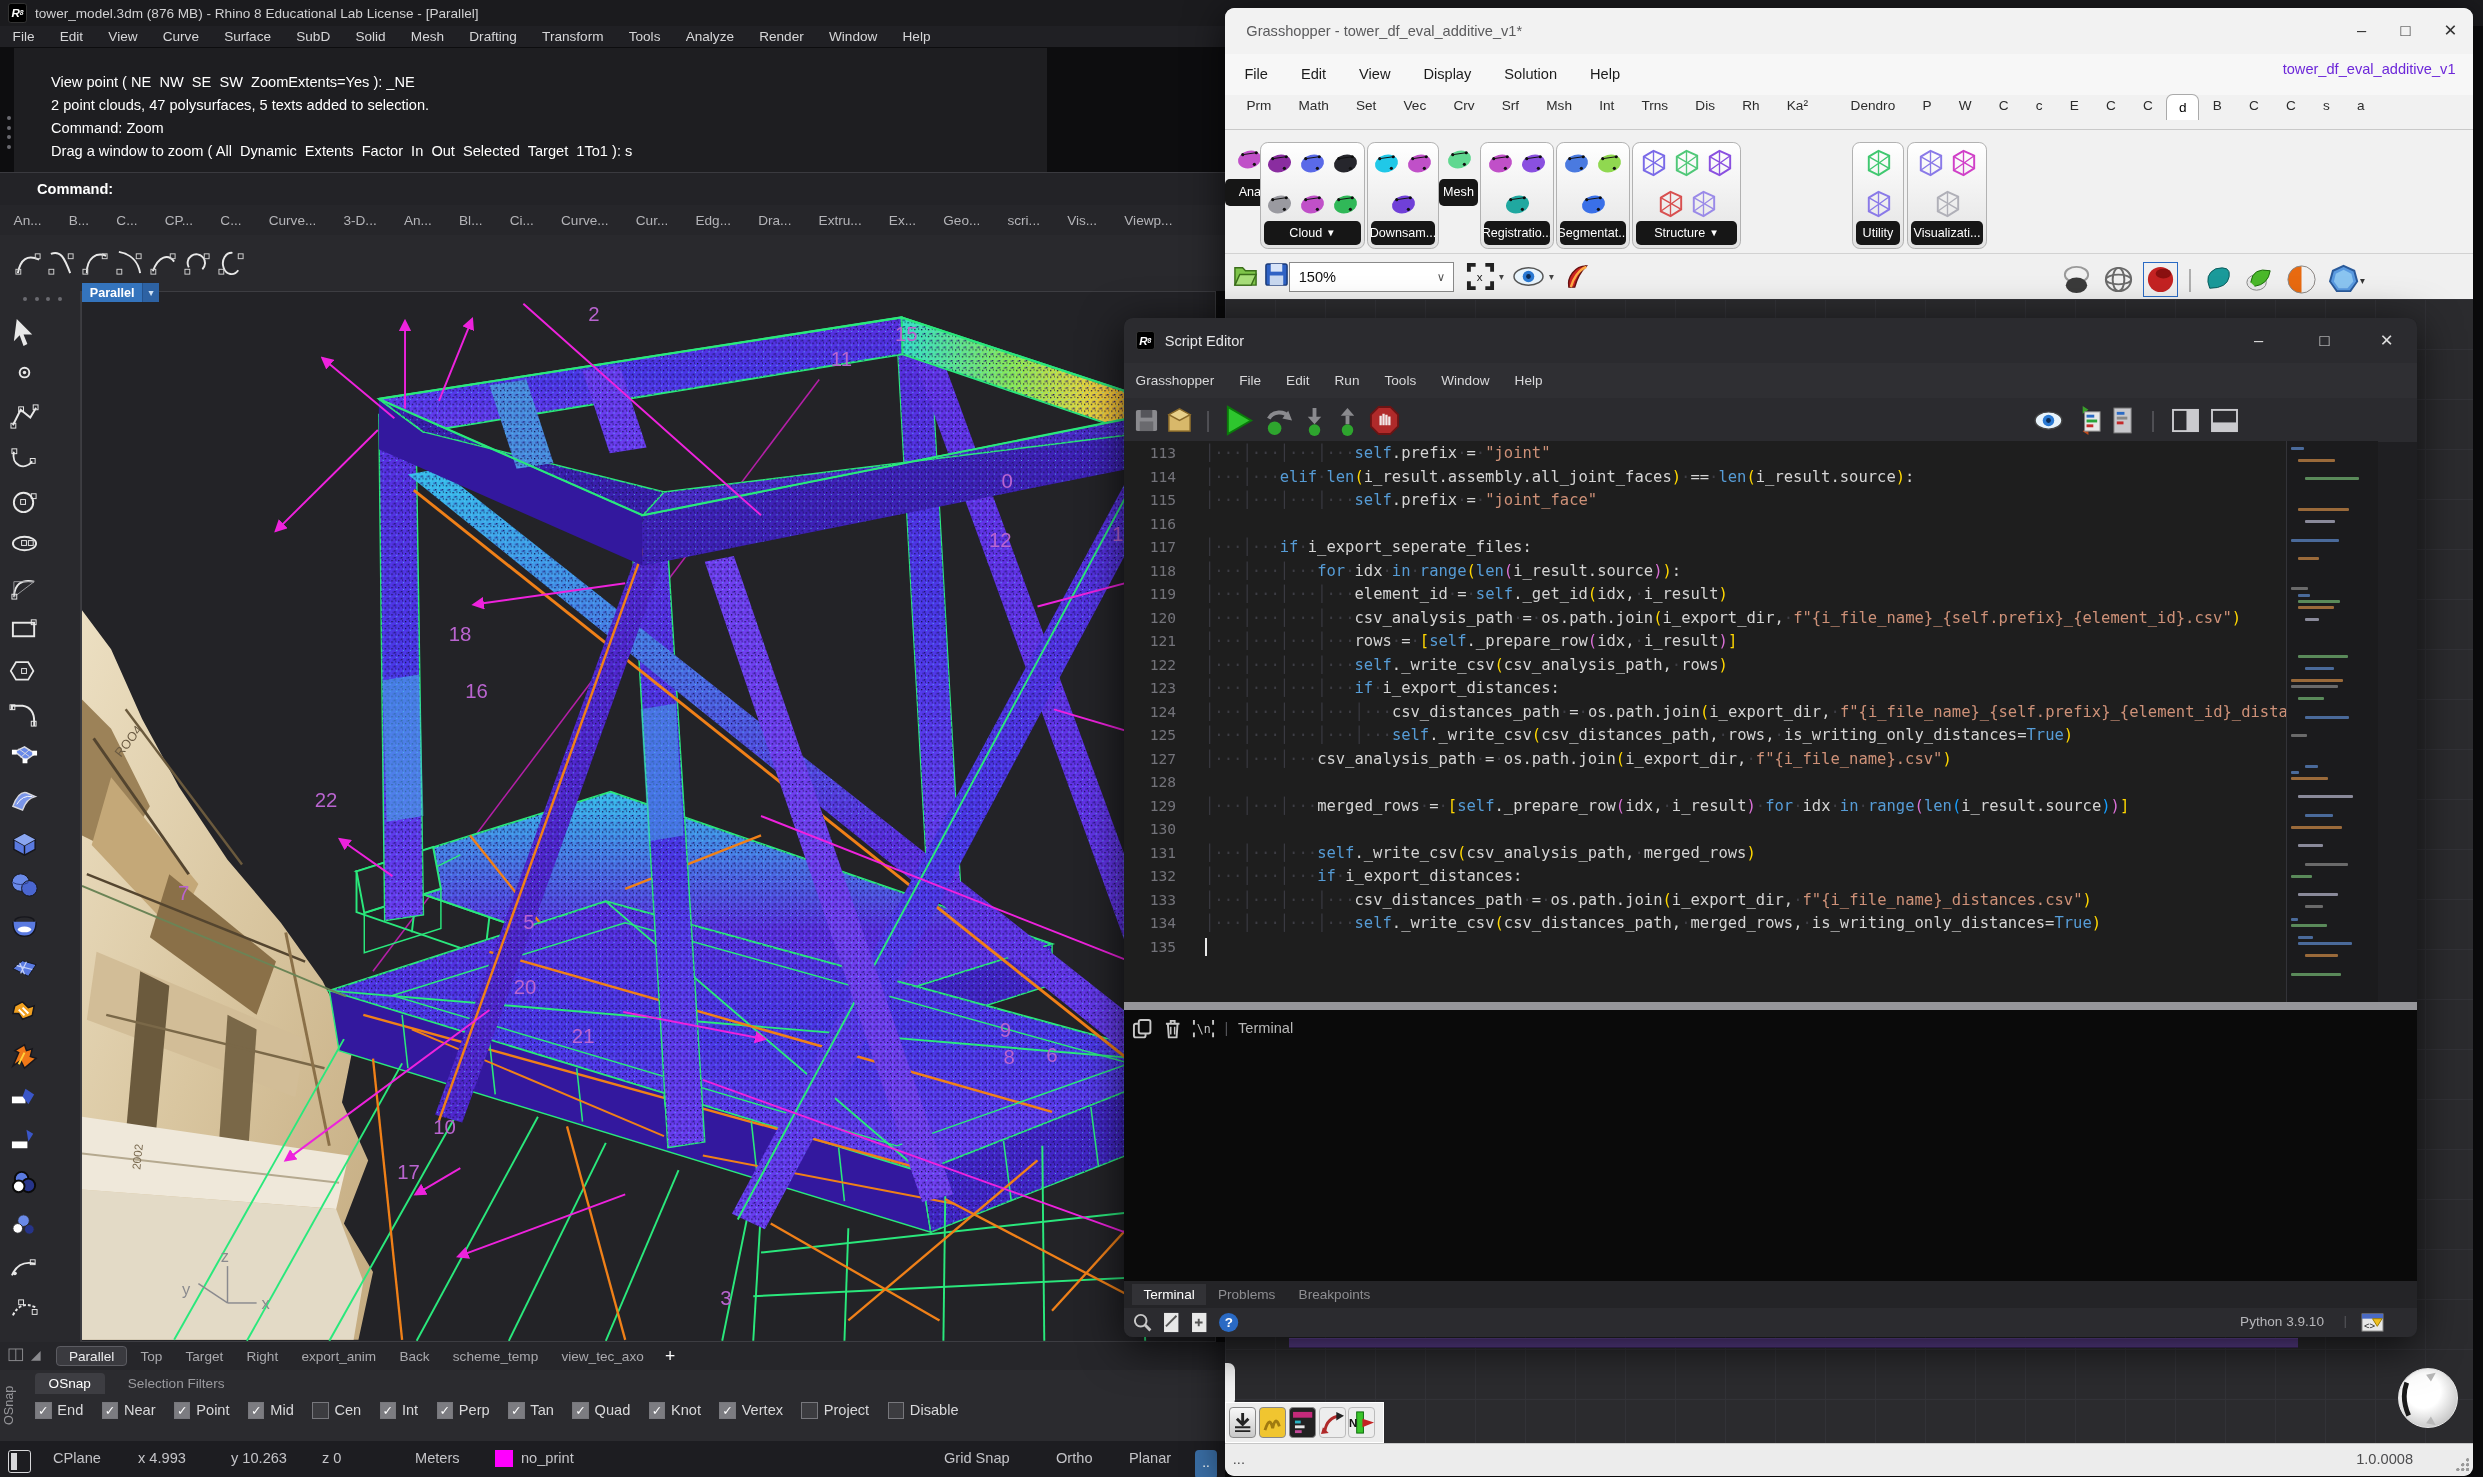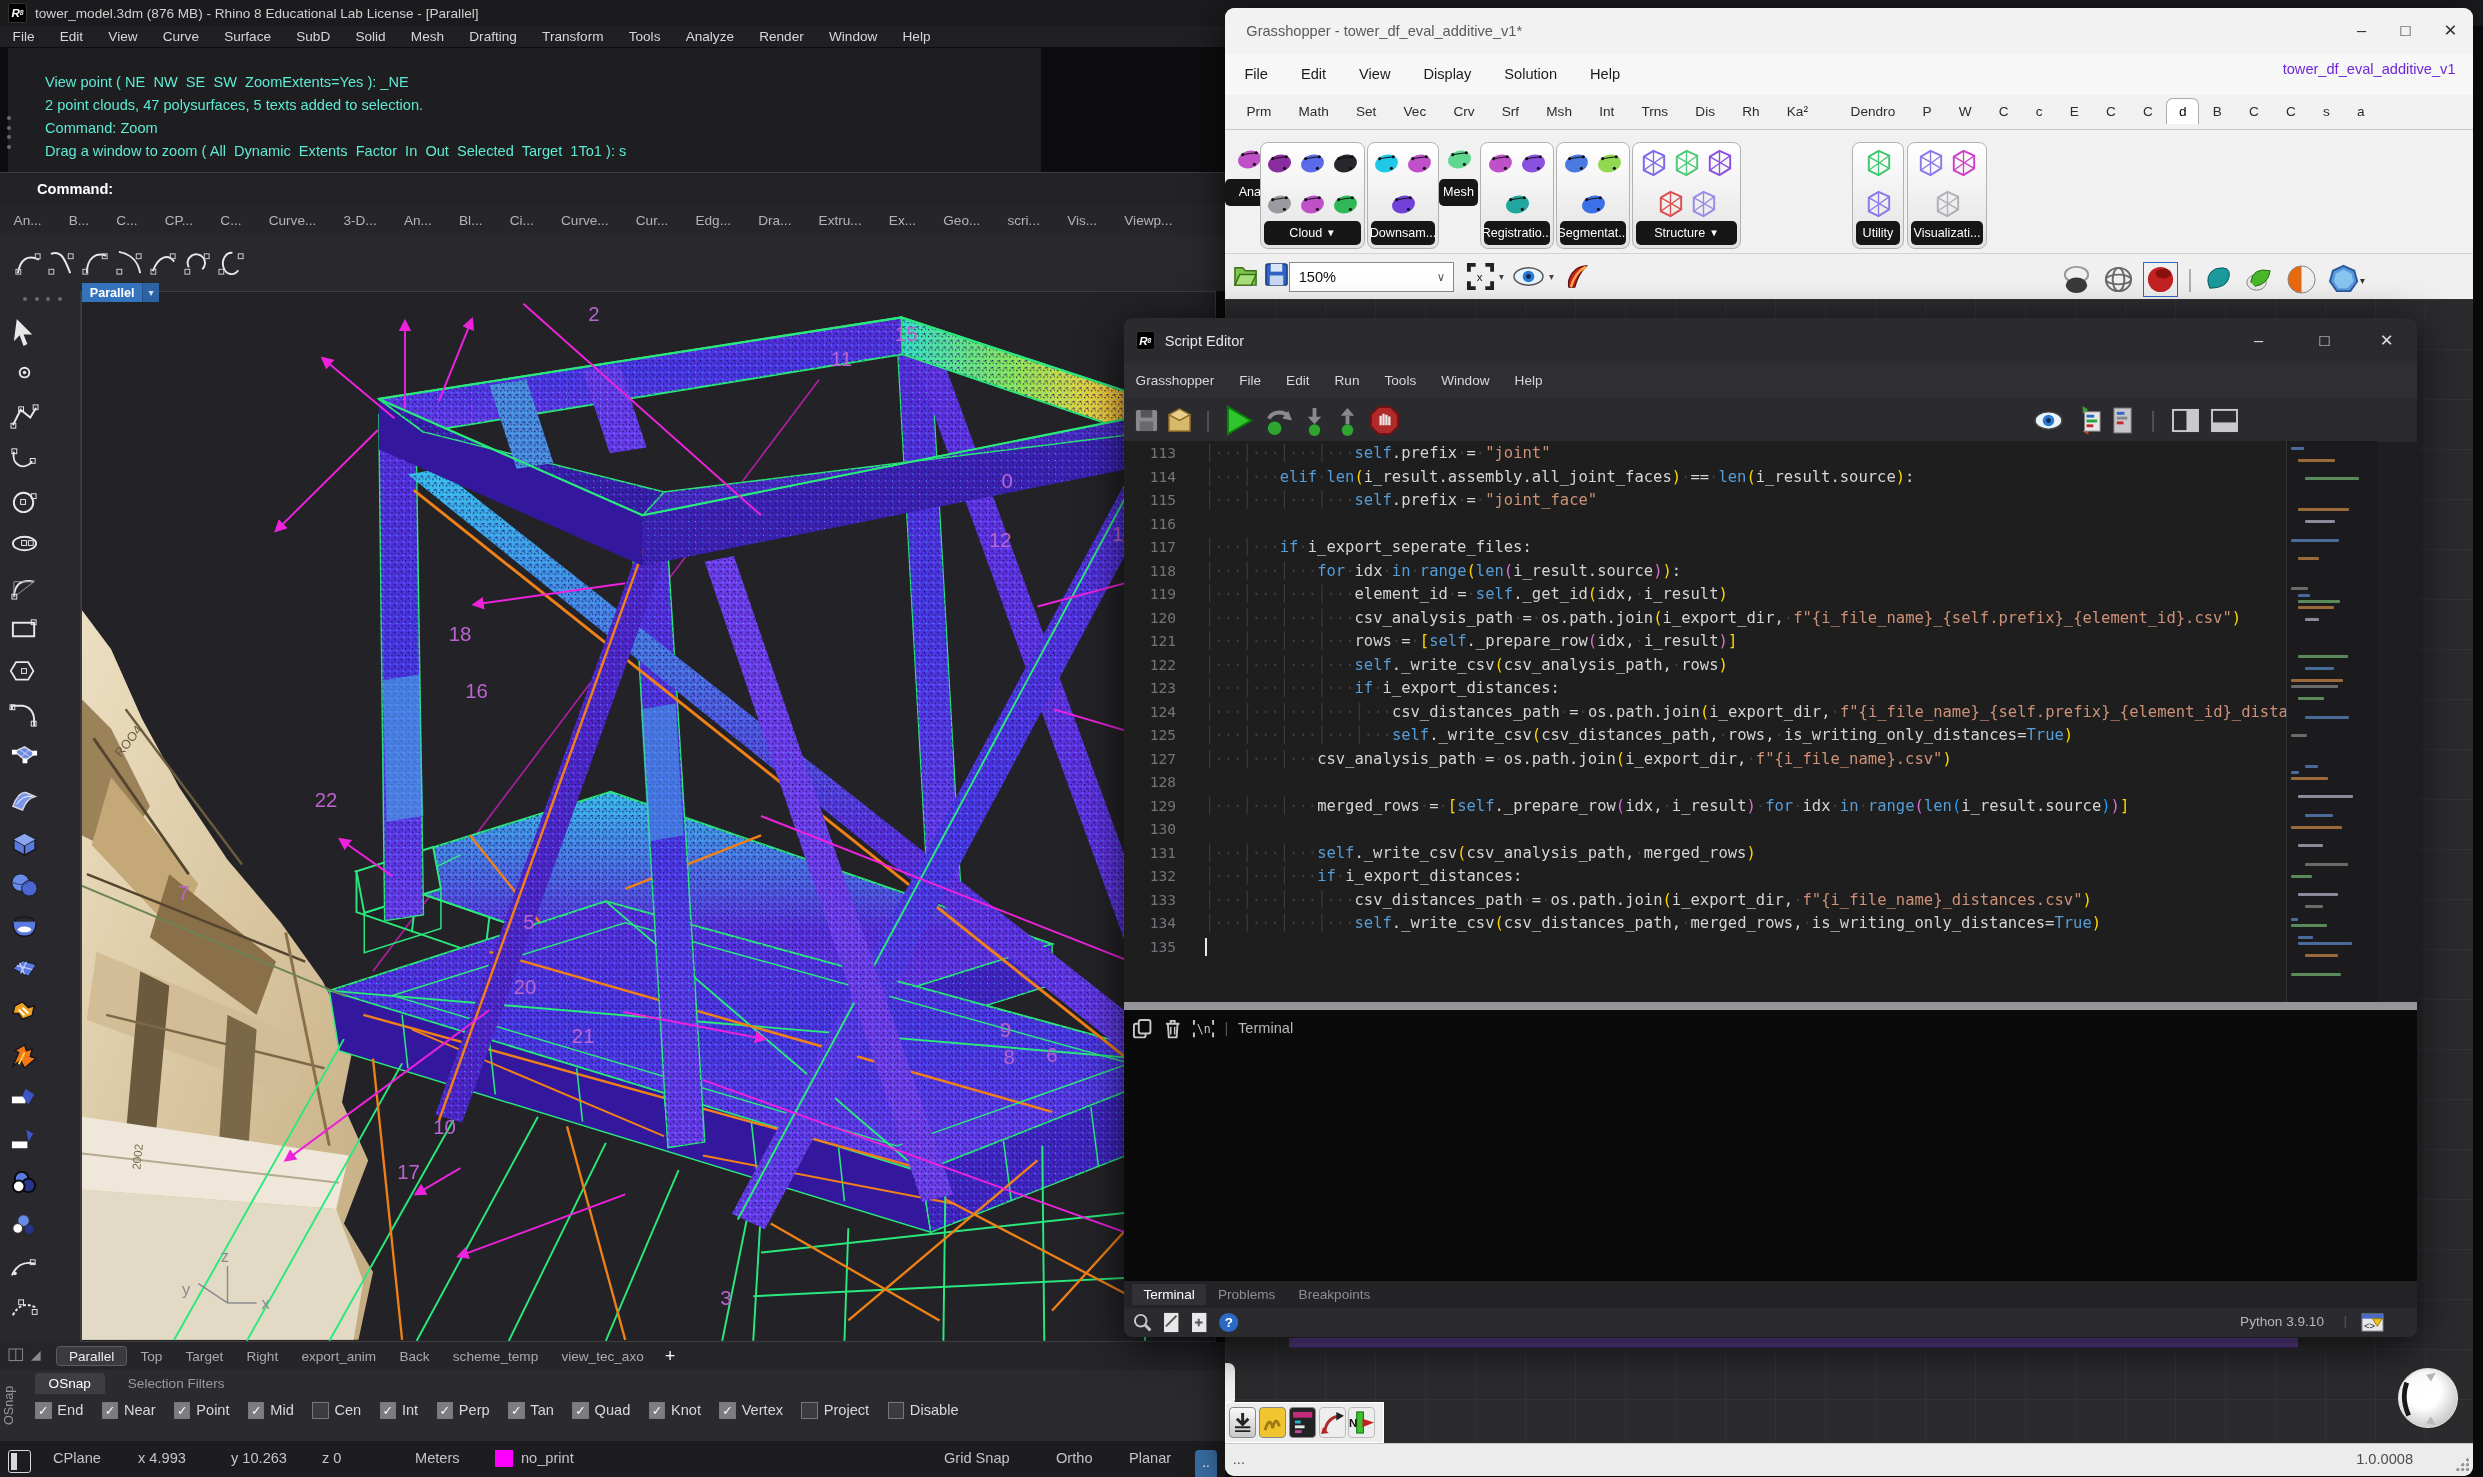--- a/index.html
+++ b/index.html
@@ -3,21 +3,21 @@
 <meta charset="utf-8">
 <style>
 *{margin:0;padding:0;box-sizing:border-box}
 html,body{width:2483px;height:1478px;overflow:hidden;background:#0d0d0f;font-family:"Liberation Sans",sans-serif}
 #root{position:relative;width:2483px;height:1478px}
 
 #r-title{position:absolute;left:0;top:0;width:2483px;height:26px;background:#1b1b1e;color:#d0d0d2;font-size:13.6px;display:flex;align-items:center;gap:7.8px;padding-left:7.8px}
 .r8icon{width:19.4px;height:19.4px;background:#000;border:1px solid #333;border-radius:2.9px;color:#fff;font-weight:bold;font-size:11.6px;display:flex;align-items:center;justify-content:center;font-style:italic}
 #r-menu{position:absolute;left:0;top:26px;width:1225px;height:21.3px;background:#202024;display:flex;align-items:center;color:#d6d6d8;font-size:13.6px}
 #r-menu span{padding:0 12.6px}
-#r-hist{position:absolute;left:8px;top:48px;width:1033px;height:124px;background:#1e1e21;color:#5eead4;font-size:14.6px;padding:23px 0 0 37px}
+#r-hist{position:absolute;left:14px;top:48px;width:1033px;height:124px;background:#1e1e21;color:#ffffff;font-size:14.6px;padding:23px 0 0 37px}
 #r-hist div{height:23px;line-height:23px;white-space:pre}
 #r-prompt{position:absolute;left:0;top:172px;width:1225px;height:33px;background:#232327;border-top:1px solid #3a3a3f;color:#fff;font-size:14.6px;font-weight:bold;display:flex;align-items:center;padding-left:37px}
 #r-tabs{position:absolute;left:0;top:205px;width:1225px;height:30px;background:#26262a;display:flex;align-items:center;color:#b4b4b8;font-size:13.6px}
 #r-tabs span{padding:0 13.6px}
 #r-icons{position:absolute;left:0;top:235px;width:1225px;height:56px;background:#29292d;display:flex;align-items:center;gap:4.9px;padding-left:13.6px}
 #r-icons svg{display:block}
 .gripdots{position:absolute;display:flex;flex-direction:column;gap:5.8px}
 .gripdots i{width:3.9px;height:3.9px;border-radius:50%;background:#6a6a70;display:block}
 #r-side{position:absolute;left:0;top:291px;width:81px;height:1051px;background:#29292d;border-right:1px solid #3a3a3e}
 #side-icons{position:absolute;left:7.8px;top:25px;display:flex;flex-direction:column;gap:12.6px}
@@ -44,21 +44,21 @@
 #blue-dots{position:absolute;left:1195px;top:3.9px;width:22px;height:29px;background:#3a6ea5;border-radius:3.9px;color:#fff;font-size:13.6px;text-align:center;line-height:25px}
 .panel-ic{position:absolute;left:7.8px;top:6.8px;width:23px;height:23px;border:1.9px solid #d8d8da;border-radius:2.9px;background:#1d1d21}
 .panel-ic i{position:absolute;left:1.9px;top:1.9px;bottom:1.9px;width:6.8px;background:#d8d8da}
 
 #gh{position:absolute;left:1225px;top:7.8px;width:1248px;height:1468px;border-radius:9.7px;background:#f1f1f1;box-shadow:0 7.8px 39px rgba(0,0,0,.65);overflow:hidden}
 #gh-title{position:absolute;left:0;top:0;right:0;height:46px;background:#f2f2f2;color:#5a5a5c;font-size:14.6px;display:flex;align-items:center;padding-left:21.3px}
 .winctl{position:absolute;top:0;height:46px;width:45px;display:flex;align-items:center;justify-content:center;color:#333;font-size:16.5px}
 #gh-menu{position:absolute;left:0;top:46px;right:0;height:41px;background:#f7f7f7;display:flex;align-items:center;color:#1b1b1b;font-size:14.6px;padding-left:19.4px}
 #gh-menu span{margin-right:33px}
 #gh-doc{position:absolute;right:17.5px;top:53px;color:#6d28d9;font-size:14.6px}
-#gh-tabs{position:absolute;left:0;top:86px;right:0;height:35px;display:flex;align-items:center;color:#2c2c2c;font-size:13.6px;padding-left:7.8px}
+#gh-tabs{position:absolute;left:0;top:86px;right:0;height:35px;display:flex;align-items:flex-start;color:#2c2c2c;font-size:13.6px;padding-left:7.8px}
 #gh-tabs .gt{padding:3.9px 13.6px}
 #gh-tabs .gt:nth-child(13){margin-left:15.5px}
 #gh-tabs .gt.sel{background:#fff;border:1px solid #aaa;border-bottom:none;border-radius:6.8px 6.8px 0 0;padding:4.9px 11.6px;color:#000}
 #gh-palette{position:absolute;left:0;top:121px;right:0;height:118px;background:#f1f1f1;border-top:1px solid #c9c9c9}
 .pgroup{position:absolute;top:12px;height:107px;border:1px solid #b2b2b2;border-radius:7.8px;background:linear-gradient(#ffffff,#e2e2e2)}
 .pgroup .plabel{position:absolute;left:2.9px;right:2.9px;bottom:2.9px;height:24px;background:#161616;border-radius:4.9px;color:#fff;font-size:12.6px;display:flex;align-items:center;justify-content:center;gap:3.9px;white-space:nowrap;overflow:hidden}
 .pgroup .picons{position:absolute;left:1.9px;top:1.9px;right:1.9px;bottom:29px;display:flex;flex-wrap:wrap;align-content:flex-start;justify-content:center}
 .ppill{position:absolute;height:27px;background:#161616;border-radius:4.9px;color:#fff;font-size:12.6px;display:flex;align-items:center;justify-content:center;padding:0 5.8px;white-space:nowrap}
 #gh-toolbar{position:absolute;left:0;top:245px;right:0;height:47px;background:#f0f0f0;border-top:1px solid #d2d2d2;border-bottom:1px solid #9a9a9e}
 #gh-combo{position:absolute;left:64px;top:7.8px;width:165px;height:30px;background:#fff;border:1px solid #8a8a8a;font-size:14.6px;color:#111;display:flex;align-items:center;padding-left:8.7px}

